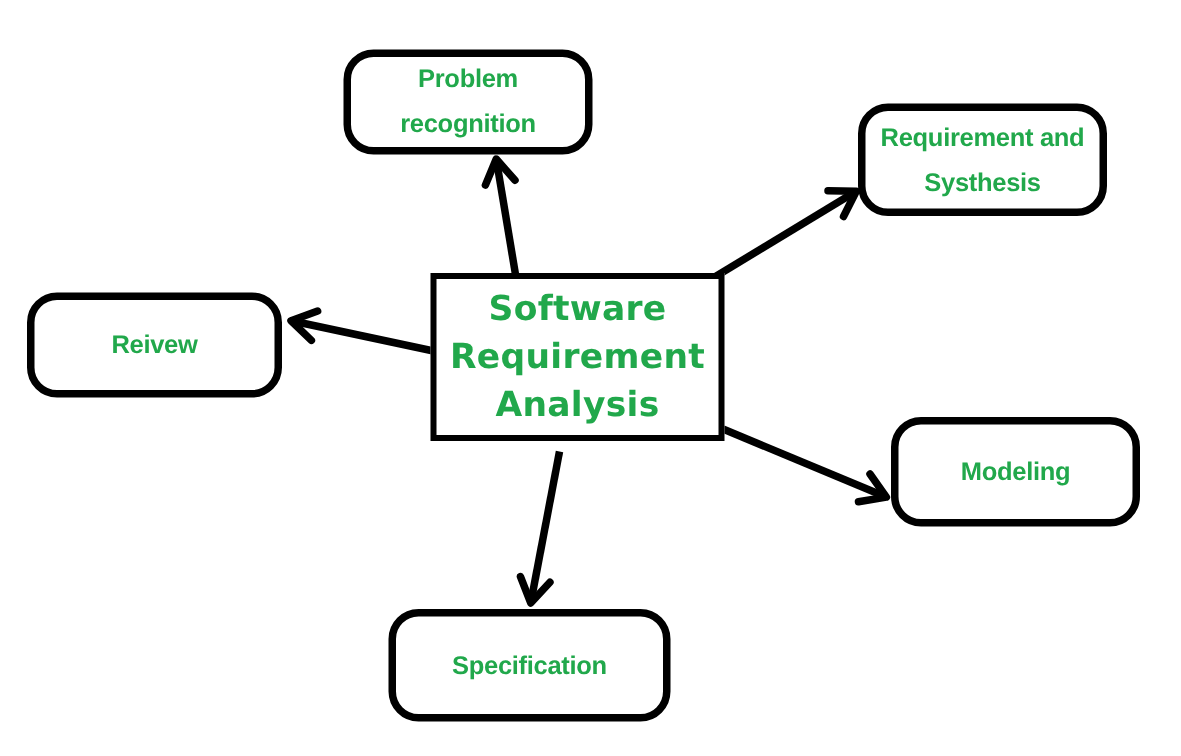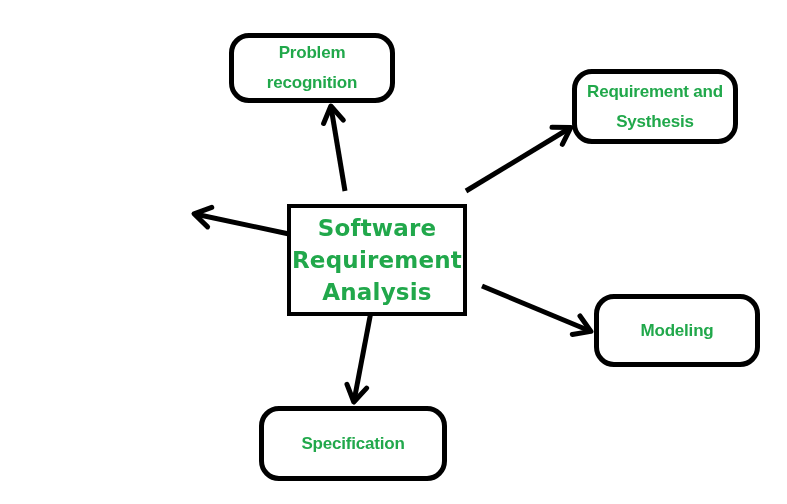--- a/index.html
+++ b/index.html
@@ -54,22 +54,22 @@
     font-family: "DejaVu Sans", sans-serif;
     font-size: 23px;
     line-height: 32px;
     letter-spacing: 0.2px;
     padding: 0 6px;
   }
   
   .node.problem        { left: 229px; top:  33px; width: 166px; height:  70px; }
   .node.evaluation     { left: 572px; top:  69px; width: 166px; height:  75px; }
   .node.reivew         { left:  18px; top: 195px; width: 170px; height:  70px; }
-  .node.center         { left: 287px; top: 204px; width: 180px; height: 112px; }
-  .node.modeling       { left: 594px; top: 294px; width: 166px; height:  73px; }
+  .node.center         { left: 287px; top: 182px; width: 196px; height: 112px; }
+  .node.modeling       { left: 594px; top: 278px; width: 166px; height:  73px; }
   .node.specification  { left: 259px; top: 406px; width: 188px; height:  75px; }
 </style>
 </head>
 <body>
 
 <div class="canvas">
 
   <svg class="arrows-layer" viewBox="0 0 787 504" xmlns="http://www.w3.org/2000/svg">
     <defs>
       <marker id="vhead" markerWidth="26" markerHeight="26" refX="19" refY="13" orient="auto" markerUnits="userSpaceOnUse">
@@ -88,20 +88,23 @@
   </div>
 
   <div class="node problem">
     <div class="label">Problem recognition</div>
   </div>
 
   <div class="node evaluation">
     <div class="label">Requirement and Systhesis</div>
   </div>
 
+  <div class="node reivew">
+    <div class="label">Reivew</div>
+  </div>
 
   <div class="node modeling">
     <div class="label">Modeling</div>
   </div>
 
   <div class="node specification">
     <div class="label">Specification</div>
   </div>
 
 </div>

